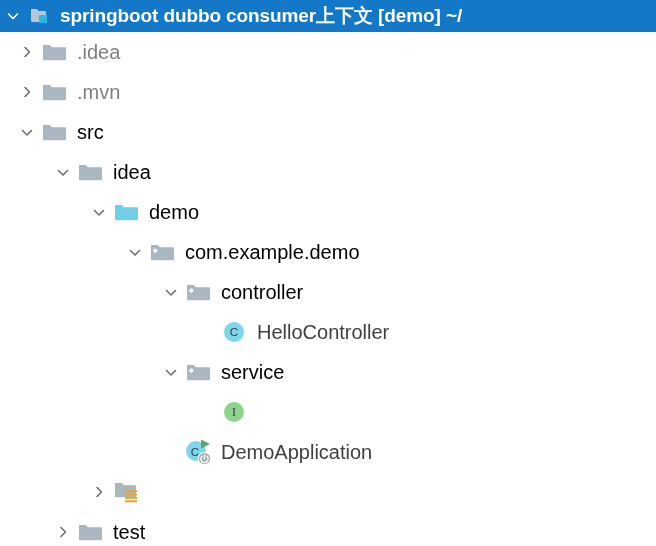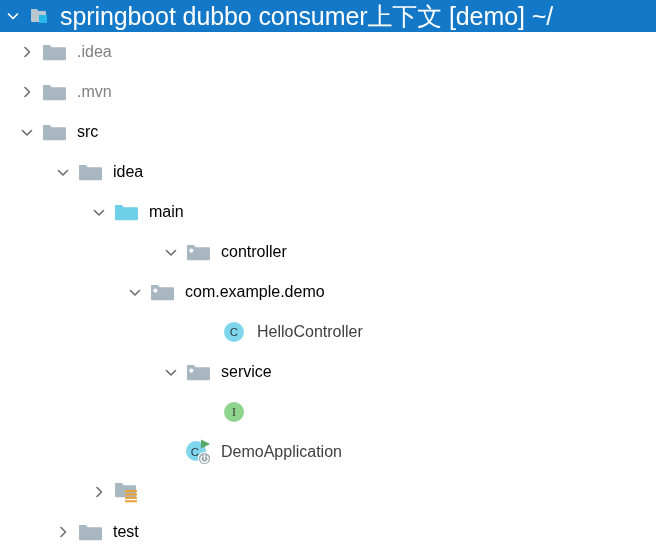--- a/index.html
+++ b/index.html
@@ -35,22 +35,22 @@
   }
   #title-bar .tb-icon {
     width: 26px;
     display: flex;
     align-items: center;
     justify-content: center;
     flex: none;
     margin-left: 4px;
   }
   #title-bar .tb-text {
-    font-size: 25px;
-    font-weight: normal;
+    font-size: 19px;
+    font-weight: bold;
     letter-spacing: -0.1px;
     margin-left: 6px;
     overflow: hidden;
   }
 
   
   #tree {
     position: relative;
     background: #ffffff;
   }
@@ -70,21 +70,21 @@
   }
   .node-icon {
     width: 30px;
     flex: none;
     display: flex;
     align-items: center;
     justify-content: center;
     position: relative;
   }
   .label {
-    font-size: 16px;
+    font-size: 20px;
     margin-left: 7px;
     color: #000000;
     line-height: 1;
   }
   .label.muted { color: #808080; }
   .label.vcs-added { color: #404040; }
 
   svg { display: block; overflow: visible; }
 </style>
 </head>
@@ -167,51 +167,51 @@
       <span class="twisty">
         <svg width="16" height="16" viewBox="0 0 16 16">
           <path d="M3.5 6.5 L8 11 L12.5 6.5" fill="none" stroke="#6e6e6e" stroke-width="1.6" stroke-linecap="round" stroke-linejoin="round"></path>
         </svg>
       </span>
       <span class="node-icon">
         <svg width="26" height="22" viewBox="0 0 26 22">
           <path d="M1 4 h7 l1.8 2.2 H23 a1 1 0 0 1 1 1 v11 a1 1 0 0 1 -1 1 H2 a1 1 0 0 1 -1 -1 Z" fill="#6fcfe8"></path>
         </svg>
       </span>
-      <span class="label ">main</span>
+      <span class="label ">demo</span>
+    </div>
+    <div class="row">
+      <span class="indent" style="width: 122px;"></span>
+      <span class="twisty">
+        <svg width="16" height="16" viewBox="0 0 16 16">
+          <path d="M3.5 6.5 L8 11 L12.5 6.5" fill="none" stroke="#6e6e6e" stroke-width="1.6" stroke-linecap="round" stroke-linejoin="round"></path>
+        </svg>
+      </span>
+      <span class="node-icon">
+        <svg width="26" height="22" viewBox="0 0 26 22">
+          <path d="M1 4 h7 l1.8 2.2 H23 a1 1 0 0 1 1 1 v11 a1 1 0 0 1 -1 1 H2 a1 1 0 0 1 -1 -1 Z" fill="#a9b7c0"></path>
+          <circle cx="5.4" cy="9.6" r="2.1" fill="#ffffff"></circle>
+        </svg>
+      </span>
+      <span class="label ">com.example.demo</span>
     </div>
     <div class="row">
       <span class="indent" style="width: 158px;"></span>
       <span class="twisty">
         <svg width="16" height="16" viewBox="0 0 16 16">
           <path d="M3.5 6.5 L8 11 L12.5 6.5" fill="none" stroke="#6e6e6e" stroke-width="1.6" stroke-linecap="round" stroke-linejoin="round"></path>
         </svg>
       </span>
       <span class="node-icon">
         <svg width="26" height="22" viewBox="0 0 26 22">
           <path d="M1 4 h7 l1.8 2.2 H23 a1 1 0 0 1 1 1 v11 a1 1 0 0 1 -1 1 H2 a1 1 0 0 1 -1 -1 Z" fill="#a9b7c0"></path>
           <circle cx="5.4" cy="9.6" r="2.1" fill="#ffffff"></circle>
         </svg>
       </span>
       <span class="label ">controller</span>
-    </div>
-    <div class="row">
-      <span class="indent" style="width: 122px;"></span>
-      <span class="twisty">
-        <svg width="16" height="16" viewBox="0 0 16 16">
-          <path d="M3.5 6.5 L8 11 L12.5 6.5" fill="none" stroke="#6e6e6e" stroke-width="1.6" stroke-linecap="round" stroke-linejoin="round"></path>
-        </svg>
-      </span>
-      <span class="node-icon">
-        <svg width="26" height="22" viewBox="0 0 26 22">
-          <path d="M1 4 h7 l1.8 2.2 H23 a1 1 0 0 1 1 1 v11 a1 1 0 0 1 -1 1 H2 a1 1 0 0 1 -1 -1 Z" fill="#a9b7c0"></path>
-          <circle cx="5.4" cy="9.6" r="2.1" fill="#ffffff"></circle>
-        </svg>
-      </span>
-      <span class="label ">com.example.demo</span>
     </div>
     <div class="row">
       <span class="indent" style="width: 194px;"></span>
       <span class="twisty empty"></span>
       <span class="node-icon">
         <svg width="26" height="24" viewBox="0 0 26 24">
           <circle cx="12" cy="12" r="10" fill="#7fd6ec"></circle>
           <text x="12" y="16.4" font-family="Liberation Sans, sans-serif" font-size="11.5" fill="#2b3a42" text-anchor="middle">C</text>
         </svg>
       </span>

